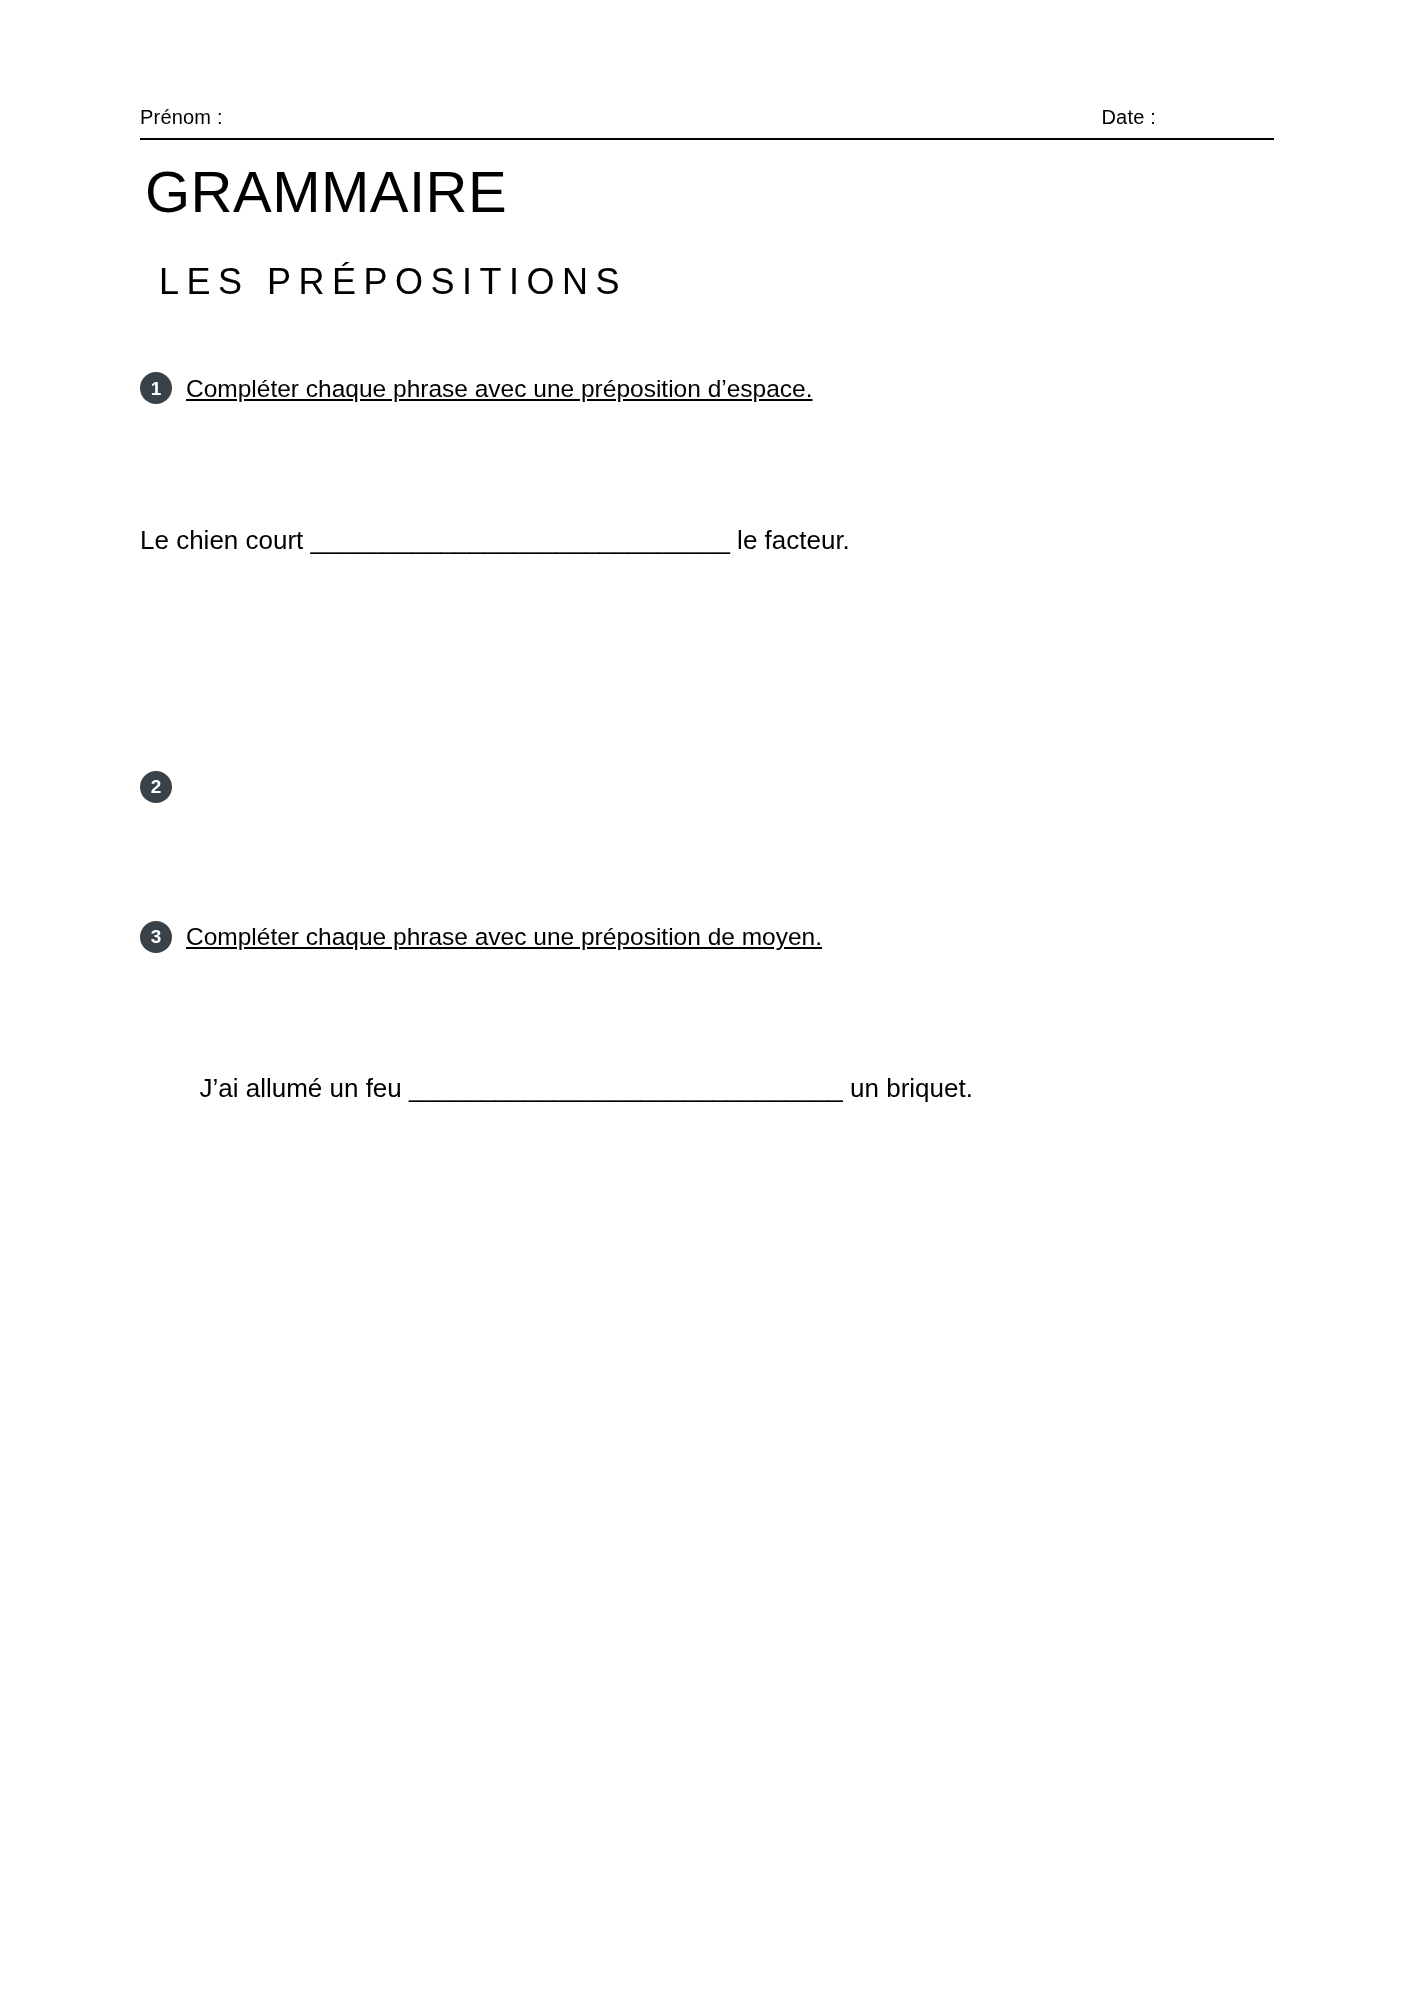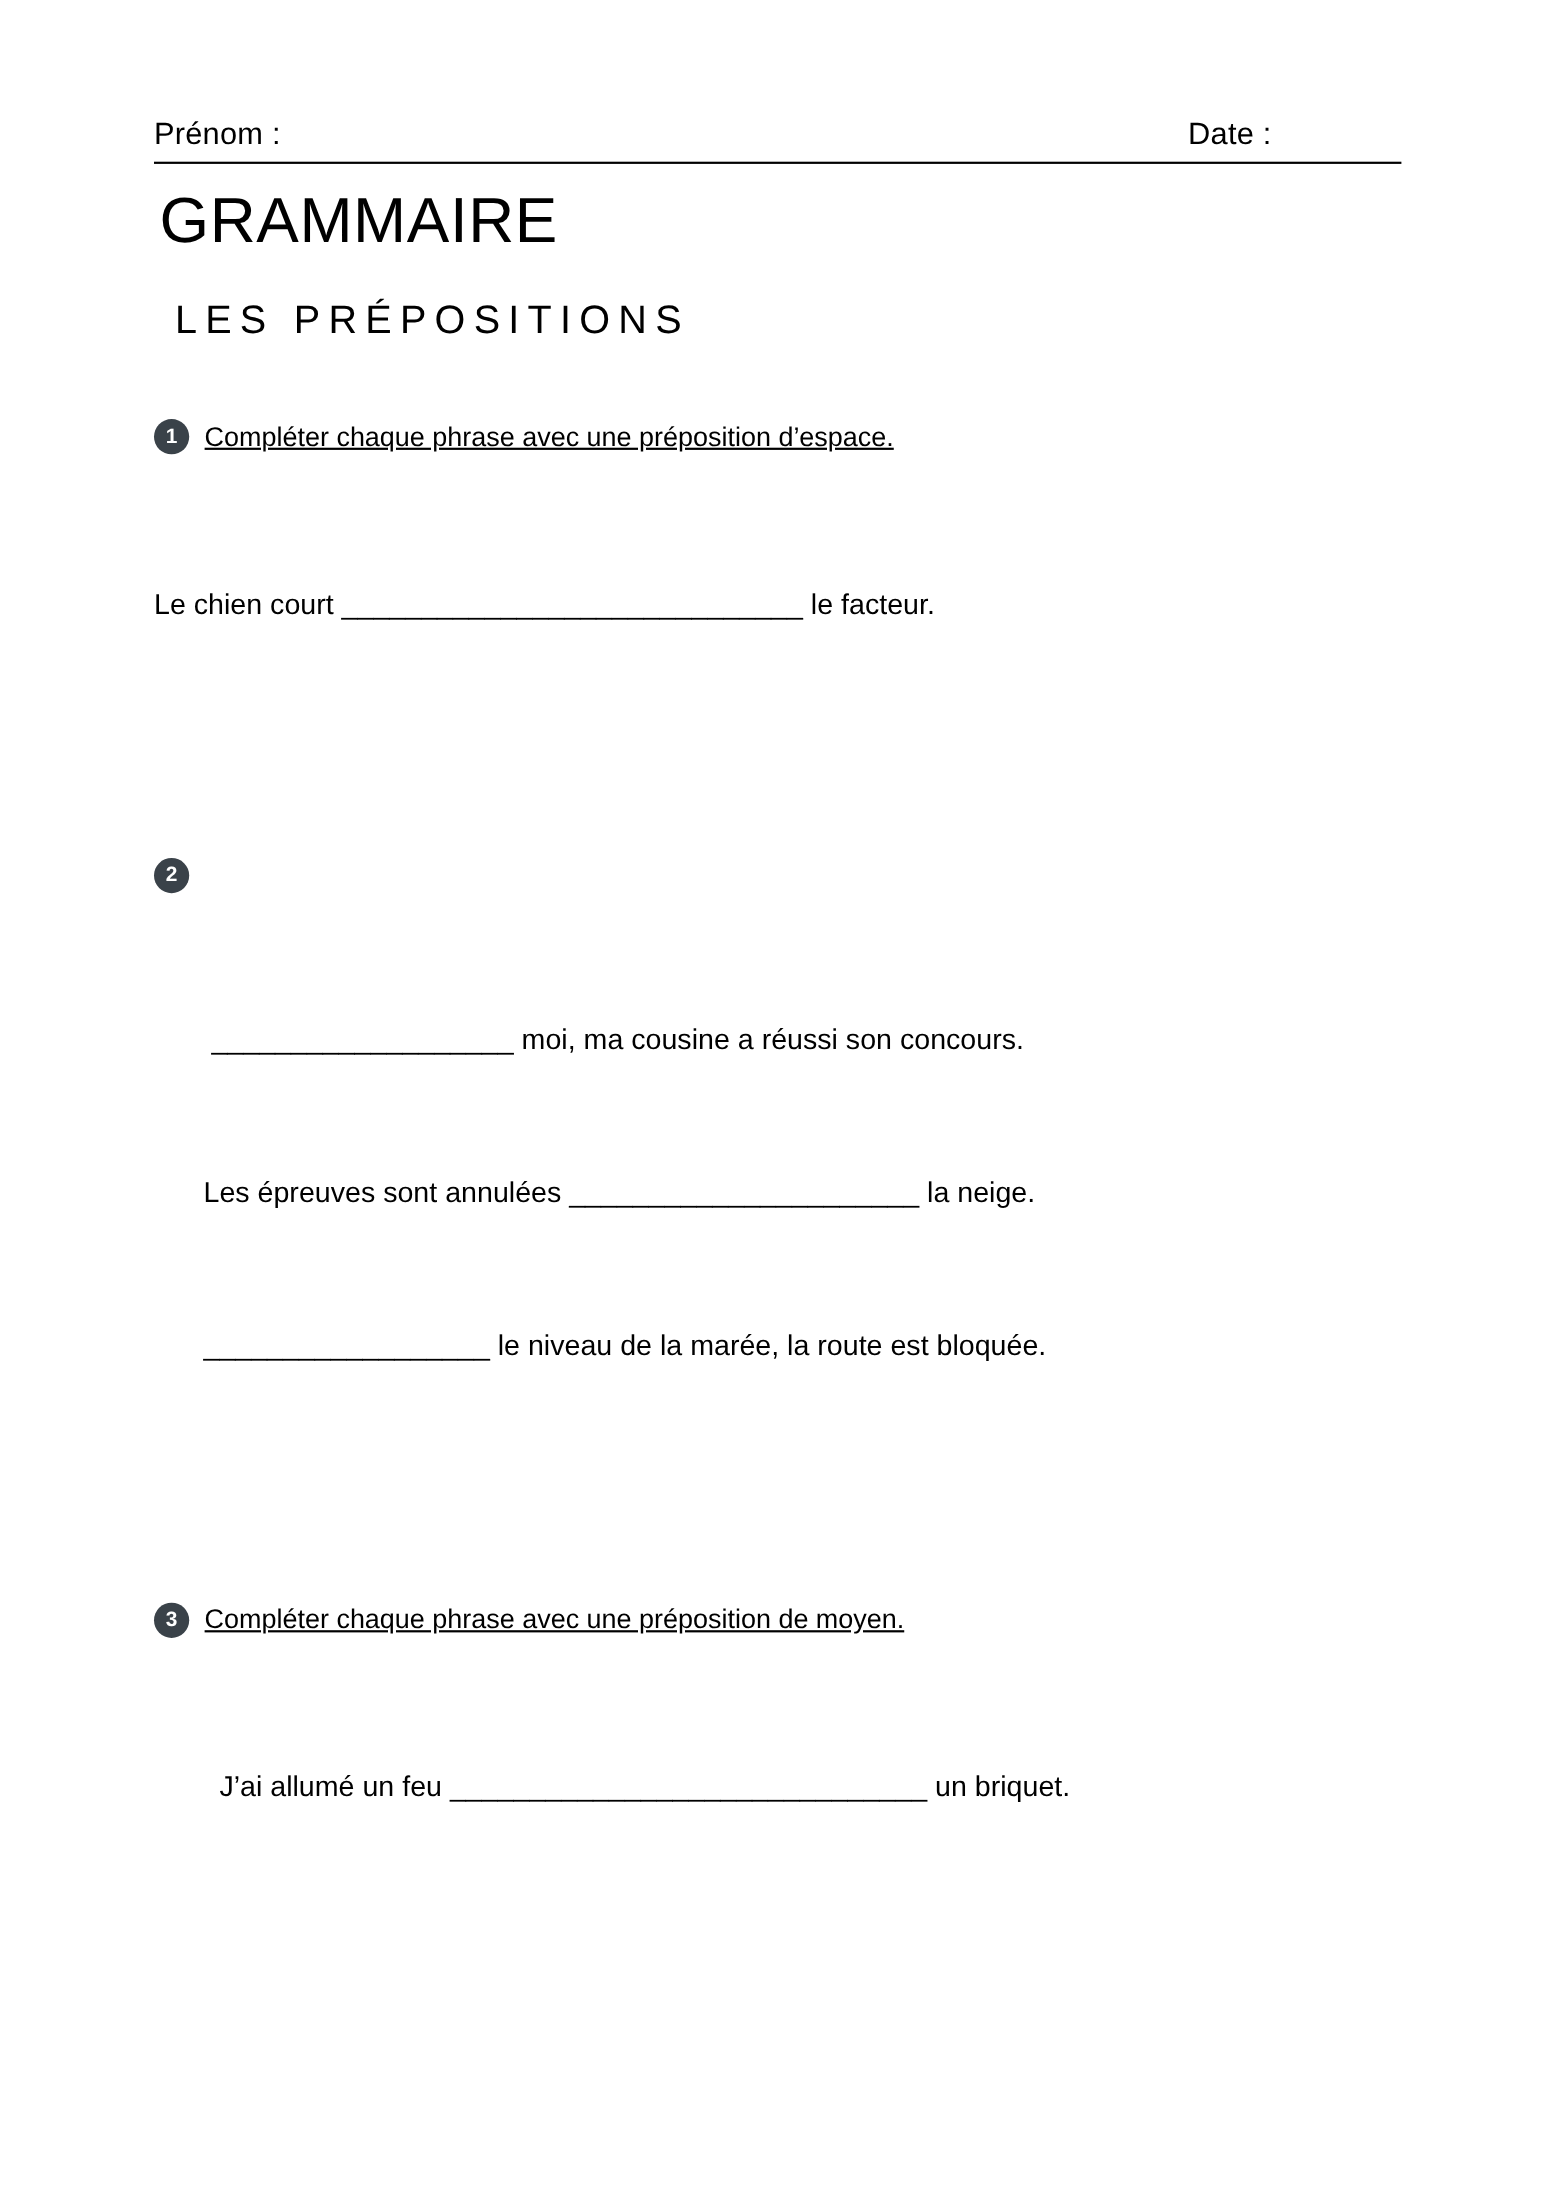--- a/index.html
+++ b/index.html
@@ -20,21 +20,21 @@
     height: 2000px;
     box-sizing: border-box;
     padding: 0 140px 0 140px;
   }
 
   
   .header-row {
     display: flex;
     align-items: baseline;
     padding-top: 106px;
-    font-size: 28px;
+    font-size: 20px;
     letter-spacing: 0.2px;
   }
   .header-prenom { flex: 0 0 auto; }
   .header-spacer { flex: 1 1 auto; }
   .header-date {
     flex: 0 0 auto;
     margin-right: 118px;
   }
   .header-rule {
     margin-top: 9px;
@@ -124,25 +124,20 @@
     </div>
     <div class="sentences">
       <div class="blank">Le chien court _____________________________ le facteur.</div>
     </div>
   </section>
 
   <section class="exercise" id="ex2">
     <div class="ex-head">
       <span class="badge">2</span>
     </div>
-    <div class="sentences">
-      <div class="blank"> ___________________ moi, ma cousine a réussi son concours.</div>
-      <div class="blank">Les épreuves sont annulées ______________________ la neige.</div>
-      <div class="blank">__________________ le niveau de la marée, la route est bloquée.</div>
-    </div>
   </section>
 
   <section class="exercise" id="ex3">
     <div class="ex-head">
       <span class="badge">3</span>
       <span class="ex-instruction">Compléter chaque phrase avec une préposition de moyen.</span>
     </div>
     <div class="sentences">
       <div class="blank">  J’ai allumé un feu ______________________________ un briquet.</div>
       

